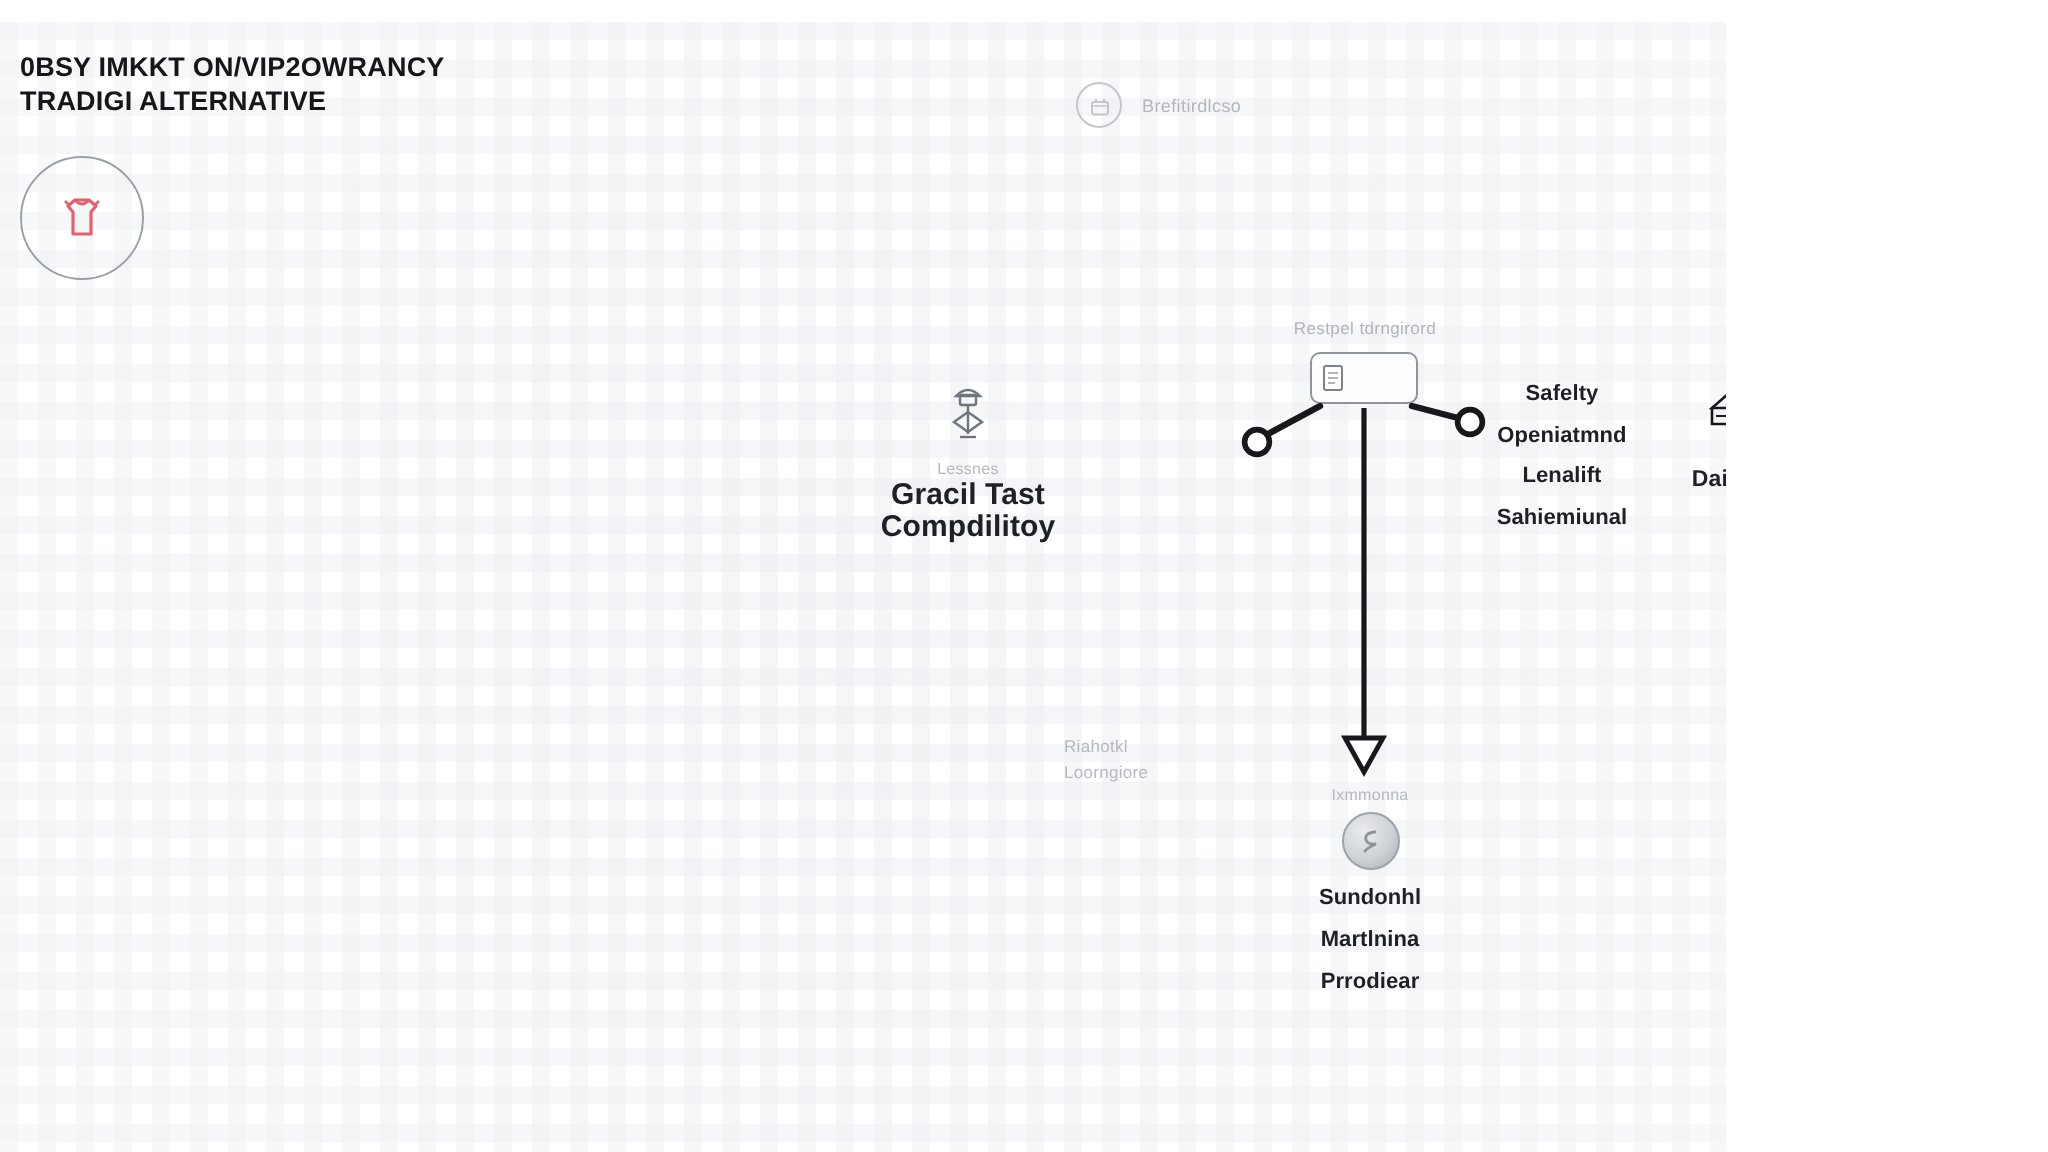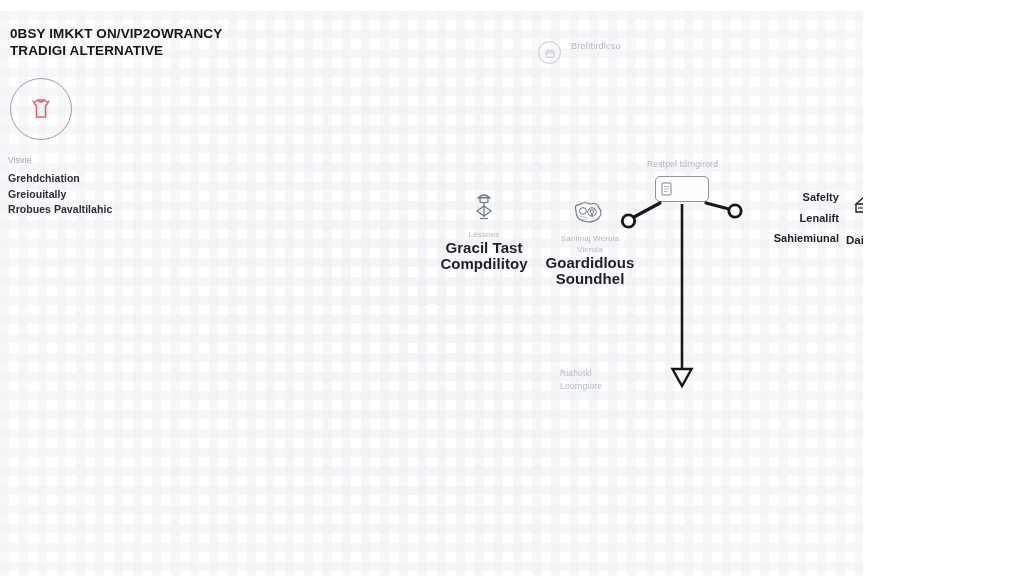--- a/index.html
+++ b/index.html
@@ -86,20 +86,21 @@
     line-height: 15.5px;
     letter-spacing: 0.05px;
   }
 
   
   #top-chip {
     position: absolute;
     left: 538px;
     top: 30px;
     display: flex;
+    align-items: center;
     gap: 10px;
   }
   #top-chip .chip-ring {
     width: 23px;
     height: 23px;
     border: 1.1px solid #c3c7cd;
     border-radius: 50%;
     display: flex;
     align-items: center;
     justify-content: center;
@@ -170,39 +171,39 @@
     justify-content: flex-start;
     padding-left: 5px;
   }
 
   
   #right-text-block {
     position: absolute;
     left: 723px;
     top: 176px;
     width: 116px;
-    text-align: right;
+    text-align: center;
   }
   #right-text-block .rline {
     color: #1d2026;
     font-size: 11px;
     font-weight: bold;
     line-height: 20.5px;
     letter-spacing: 0.05px;
     white-space: nowrap;
   }
 
   
   #node-scale { left: 838px; top: 172px; width: 70px; }
   #node-scale .title { font-size: 11.5px; }
 
   
   #lower-caption {
     position: absolute;
-    left: 560px;
+    left: 532px;
     top: 356px;
     width: 110px;
     color: #b4b9bf;
     font-size: 8.5px;
     line-height: 12.5px;
     letter-spacing: 0.15px;
   }
 
   
   #node-bottom { left: 620px; top: 381px; width: 130px; }
@@ -248,26 +249,20 @@
   </div>
 
   <div id="brand-badge">
     <svg width="30" height="30" viewBox="0 0 30 30">
       <path d="M 8 9 L 11.5 6 L 18.5 6 L 22 9 L 19.5 12 L 19.5 23 L 10.5 23 L 10.5 12 Z" fill="none" stroke="#e4606d" stroke-width="1.6" stroke-linejoin="round"></path>
       <path d="M 11.5 6 Q 15 10 18.5 6" fill="none" stroke="#e4606d" stroke-width="1.4"></path>
       <path d="M 8.5 8.5 L 6.5 6.5 M 21.5 8.5 L 23.5 6.5" stroke="#e4606d" stroke-width="1.3" fill="none"></path>
     </svg>
   </div>
 
-  <div id="left-captions">
-    <div class="eyebrow">Visvie</div>
-    <div class="body-line">Grehdchiation</div>
-    <div class="body-line">Greiouitally</div>
-    <div class="body-line">Rrobues Pavaltilahic</div>
-  </div>
 
   <div id="top-chip">
     <span class="chip-ring">
       <svg width="12" height="12" viewBox="0 0 12 12">
         <rect x="2" y="4" width="8" height="6.2" rx="1" fill="none" stroke="#c3c7cd" stroke-width="1"></rect>
         <path d="M 4 4 L 4 2.4 M 8 4 L 8 2.4" stroke="#c3c7cd" stroke-width="1" fill="none"></path>
         <path d="M 2 6 L 10 6" stroke="#c3c7cd" stroke-width="0.8" fill="none"></path>
       </svg>
     </span>
     <span class="chip-label">Brefitirdlcso</span>
@@ -282,47 +277,33 @@
         <path d="M 17 17 L 10 22 L 17 27" class="stroke-mid" stroke-width="1.2"></path>
         <path d="M 17 17 L 24 22 L 17 27" class="stroke-mid" stroke-width="1.2"></path>
         <path d="M 13 29.5 L 21 29.5" class="stroke-mid" stroke-width="1.2"></path>
       </svg>
     </span>
     <span class="sub">Lessnes</span>
     <span class="title">Gracil Tast</span>
     <span class="title">Compdilitoy</span>
   </div>
 
-  <div class="node-group" id="node-guardian">
-    <span class="glyph">
-      <svg width="40" height="30" viewBox="0 0 40 30">
-        <path d="M 6 12 Q 4 5 9 6 Q 14 2 20 5 Q 27 3 29 9 Q 33 13 29 19 Q 22 25 13 22 Q 6 20 6 12 Z" class="stroke-mid" stroke-width="1.1"></path>
-        <circle cx="13" cy="12" r="3.4" class="stroke-mid" stroke-width="1"></circle>
-        <circle cx="22" cy="13" r="4.2" class="stroke-mid" stroke-width="1"></circle>
-        <path d="M 20 11 L 24 11 L 22 17 Z" class="stroke-mid" stroke-width="0.9"></path>
-        <path d="M 9 17 L 18 19 M 10 20 L 17 21" class="stroke-soft" stroke-width="0.8"></path>
-      </svg>
-    </span>
-    <span class="sub">Sanimaj Weroia</span>
-    <span class="sub">Vieroia</span>
-    <span class="title">Goardidlous</span>
-    <span class="title">Soundhel</span>
-  </div>
 
   <div id="hub-caption">Restpel tdrngirord</div>
 
   <div id="hub-box">
     <svg width="11" height="14" viewBox="0 0 11 14">
       <rect x="1" y="1" width="9" height="12" rx="1" fill="#ffffff" stroke="#7d838b" stroke-width="1"></rect>
       <path d="M 3 4.5 L 8 4.5 M 3 7 L 8 7 M 3 9.5 L 6.5 9.5" stroke="#9aa0a8" stroke-width="0.8" fill="none"></path>
     </svg>
   </div>
 
   <div id="right-text-block">
     <div class="rline">Safelty</div>
+    <div class="rline">Openiatmnd</div>
     <div class="rline">Lenalift</div>
     <div class="rline">Sahiemiunal</div>
   </div>
 
   <div class="node-group" id="node-scale">
     <span class="glyph">
       <svg width="50" height="46" viewBox="0 0 50 46">
         <path d="M 25 4 L 25 34" class="stroke-dark" stroke-width="1.3"></path>
         <path d="M 21.5 8 L 25 3 L 28.5 8" class="stroke-dark" stroke-width="1.3"></path>
         <path d="M 21.5 31 L 25 36 L 28.5 31" class="stroke-dark" stroke-width="1.3"></path>
@@ -333,14 +314,27 @@
       </svg>
     </span>
     <span class="title">Daitl Eorc</span>
   </div>
 
   <div id="lower-caption">
     <div>Riahotkl</div>
     <div>Loorngiore</div>
   </div>
 
+  <div class="node-group" id="node-bottom">
+    <span class="sub">Ixmmonna</span>
+    <span class="glyph">
+      <span id="coin">
+        <svg width="17" height="17" viewBox="0 0 17 17">
+          <path d="M 10.5 4 Q 5 4.5 6 8 Q 7 10.5 11 10 Q 6.5 12 5.5 13.5" fill="none" stroke="#8d9299" stroke-width="1.4" stroke-linecap="round"></path>
+        </svg>
+      </span>
+    </span>
+    <span class="title">Sundonhl</span>
+    <span class="title">Martlnina</span>
+    <span class="title">Prrodiear</span>
+  </div>
 
 </div>
 
 </body></html>

